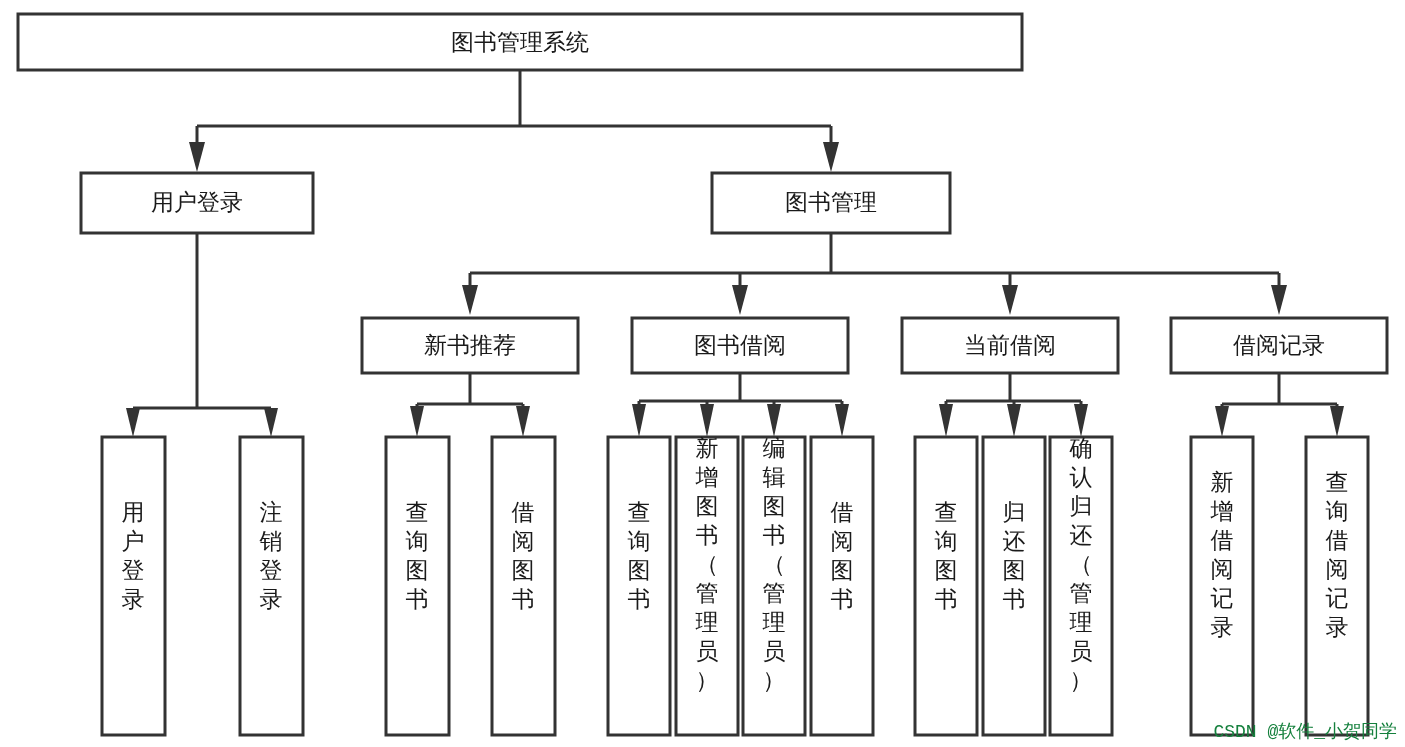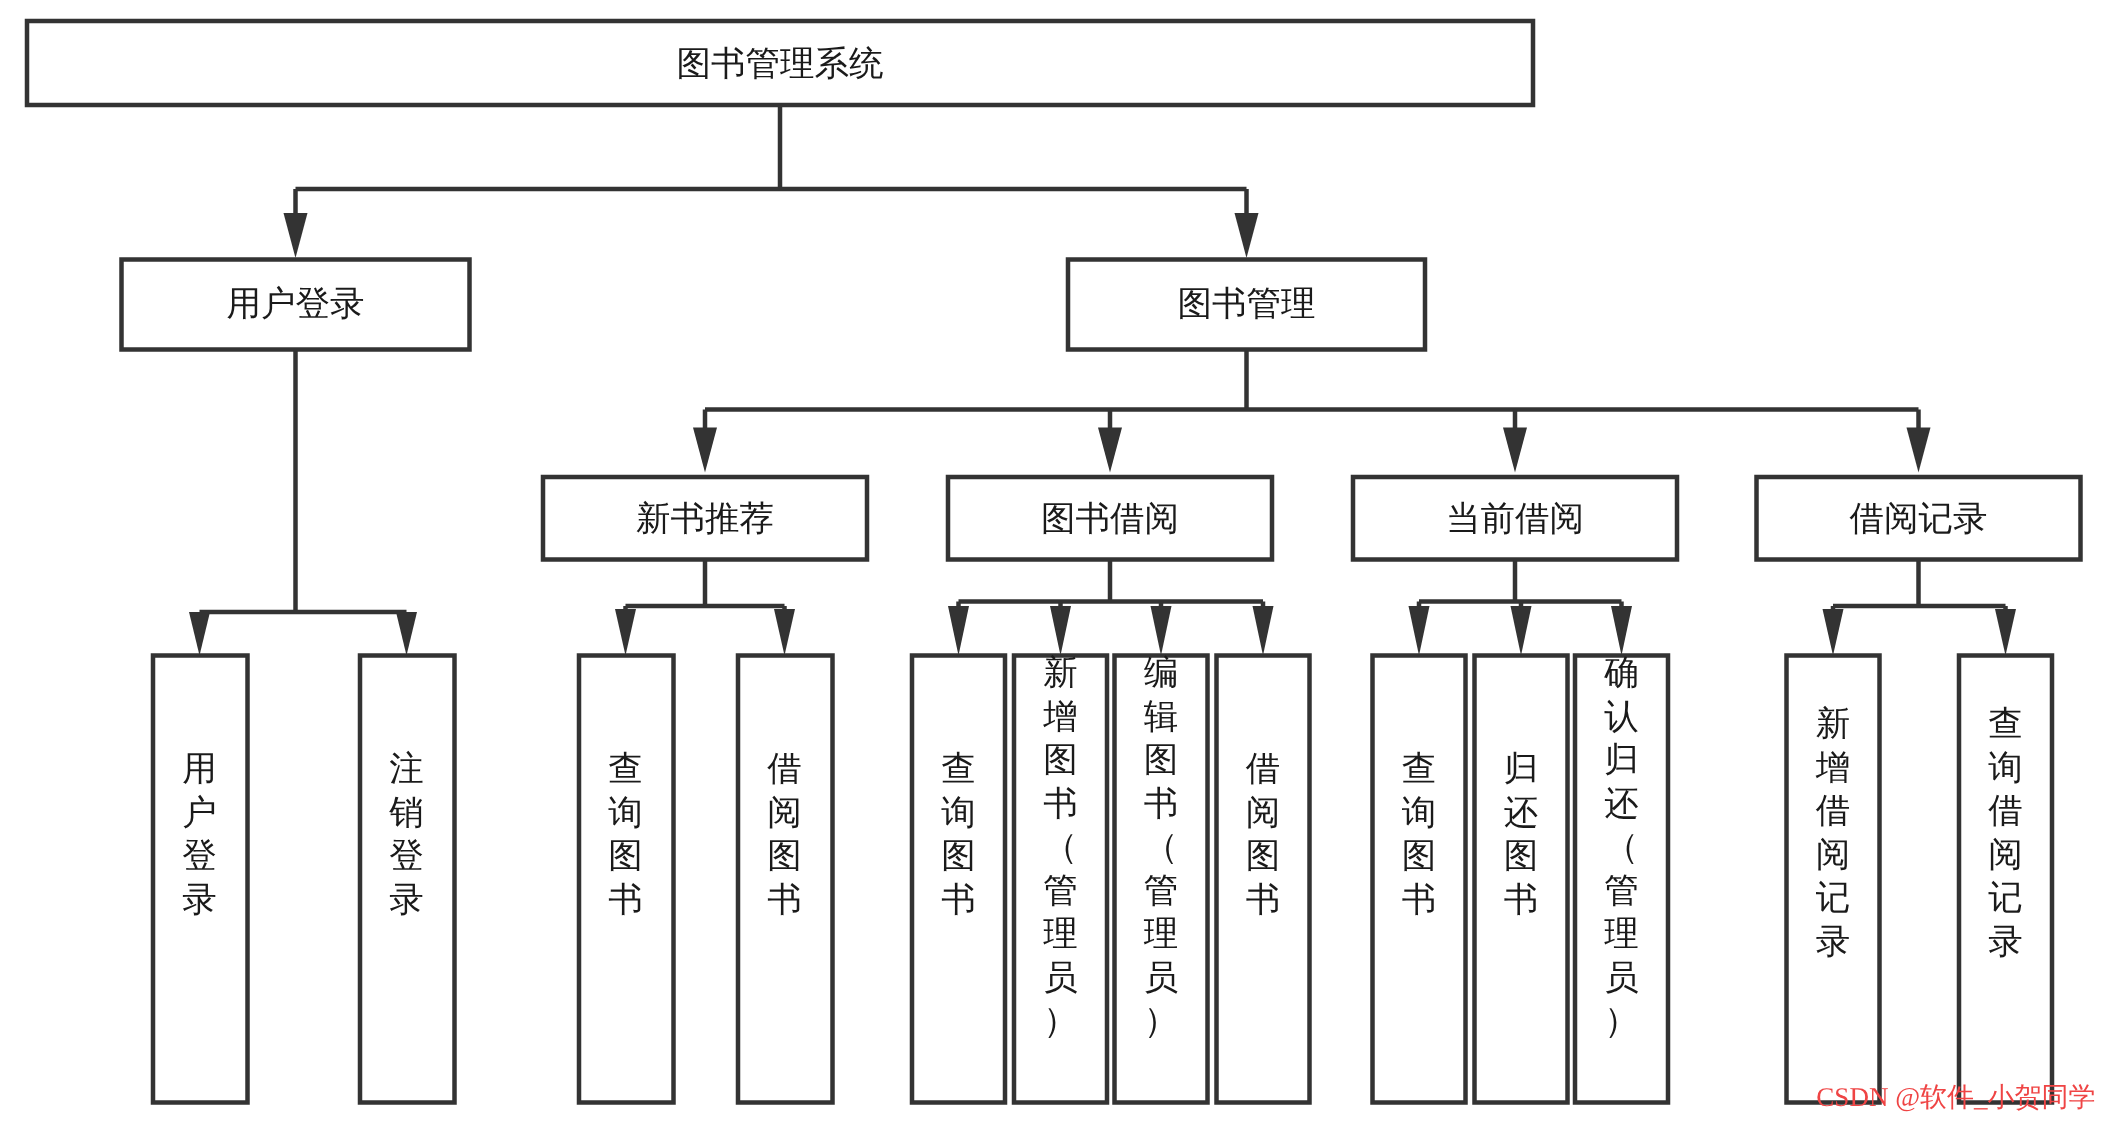--- a/index.html
+++ b/index.html
@@ -48,23 +48,23 @@
     fill: none;
   }
   .arrow-head {
     fill: #333333;
     stroke: none;
   }
   .watermark {
     position: absolute;
     right: 8px;
     bottom: 4px;
-    color: #ef4444;
+    color: #15803d;
     font-size: 18px;
-    font-family: Liberation Serif, serif;
+    font-family: Liberation Mono, monospace;
     white-space: nowrap;
     user-select: none;
     margin-left: 32px;
   }
 </style>
 </head>
 <body>
 
 <div id="diagram-root">
 

